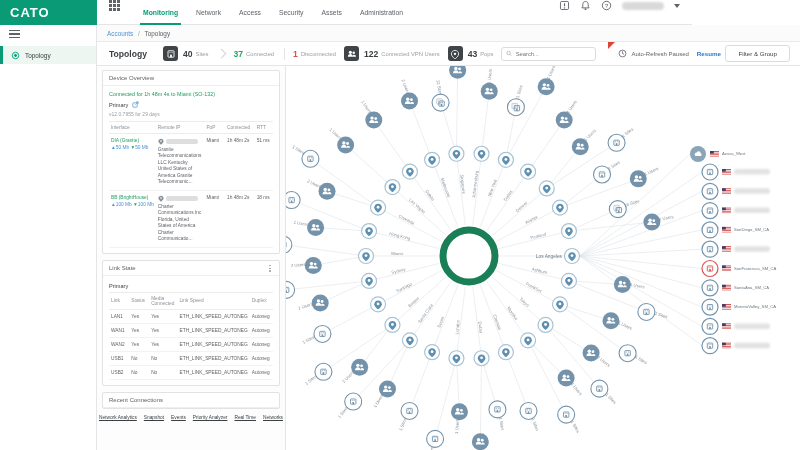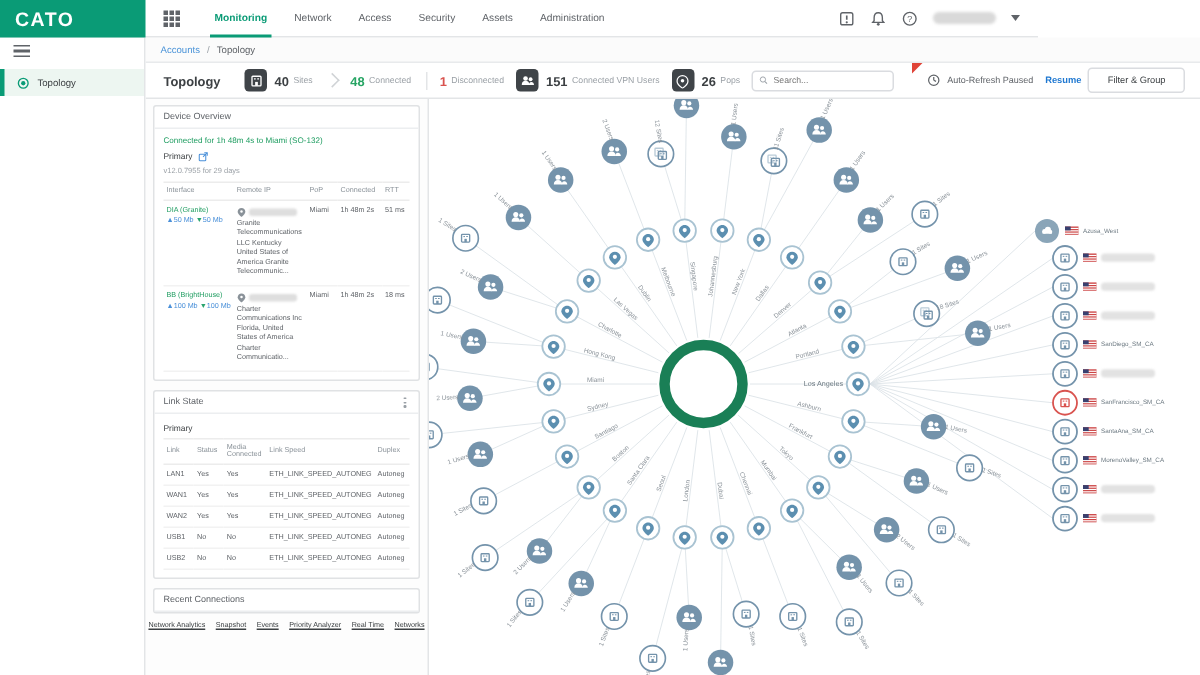--- a/index.html
+++ b/index.html
@@ -1,21 +1,21 @@
 <!DOCTYPE html>
 <html style="--green: #0a9b76;"><head>
 <meta charset="utf-8">
 <style>
   *{box-sizing:border-box;margin:0;padding:0}
   html,body{width:800px;height:450px;overflow:hidden;background:#fff;
     font-family:"Liberation Sans",sans-serif;color:#3c4043;position:relative}
 
   
   .topbar{position:absolute;left:0;top:0;width:692px;height:25px;background:#fff;
-    border-bottom:1px solid #e3e5e7;display:flex;align-items:center;z-index:6}
+    border-bottom:1px solid #e3e5e7;display:flex;align-items:flex-start;z-index:6}
   .logo{width:97px;height:25px;background:var(--green,#0a9b76);color:#fff;font-weight:bold;
     font-size:13px;display:flex;align-items:center;padding-left:10px;letter-spacing:1px}
   .apps{margin-left:12px;display:grid;grid-template-columns:repeat(3,3px);grid-gap:1px;cursor:pointer}
   .apps i{width:3px;height:3px;background:#5f6368;display:block}
   .nav{display:flex;height:25px;margin-left:14px}
   .nav-item{font-size:6.8px;color:#5f6368;padding:0 9px;display:flex;align-items:center;height:25px;
     position:relative;cursor:pointer;white-space:nowrap}
   .nav-item.active{color:var(--green,#0a9b76);font-weight:bold}
   .nav-item.active:after{content:"";position:absolute;left:6px;right:6px;bottom:0;height:2px;
     background:var(--green,#0a9b76)}
@@ -171,44 +171,44 @@
     <svg width="10" height="10" viewBox="-5 -5 10 10">
       <rect x="-3" y="-3.2" width="6" height="6.4" rx="0.6" fill="none" stroke="#fff" stroke-width="0.9"></rect>
       <rect x="-0.9" y="0.6" width="1.8" height="2.6" fill="#fff"></rect>
       <line x1="-1.7" y1="-1.4" x2="-0.5" y2="-1.4" stroke="#fff" stroke-width="0.8"></line>
       <line x1="0.5" y1="-1.4" x2="1.7" y2="-1.4" stroke="#fff" stroke-width="0.8"></line>
     </svg>
   </span>
   <span class="stat-num">40</span>
   <span class="stat-lbl">Sites</span>
   <span class="chev"></span>
-  <span class="stat-num green">48</span>
+  <span class="stat-num green">37</span>
   <span class="stat-lbl">Connected</span>
   <span class="vbar"></span>
   <span class="stat-num red">1</span>
   <span class="stat-lbl">Disconnected</span>
 
   <span class="chip">
     <svg width="10" height="10" viewBox="-5.5 -5.5 11 11">
       <circle cx="-1.8" cy="-1.8" r="1.7" fill="#fff"></circle>
         <circle cx="1.9" cy="-1.3" r="1.4" fill="#fff"></circle>
       <path d="M-4.6,2.9 C-4.6,0.9 -3.4,-0.1 -1.8,-0.1 C-0.2,-0.1 1,0.9 1,2.9 Z" fill="#fff"></path>
       <path d="M0.6,2.9 C0.8,1.4 1.6,0.7 2.4,0.8 C3.6,0.8 4.4,1.7 4.4,2.9 Z" fill="#fff"></path>
     </svg>
   </span>
-  <span class="stat-num">151</span>
+  <span class="stat-num">122</span>
   <span class="stat-lbl">Connected VPN Users</span>
 
   <span class="chip">
     <svg width="10" height="10" viewBox="-5 -5.5 10 11">
       <path d="M0,-4 C2.2,-4 4,-2.2 4,0 C4,2.6 0,5.4 0,5.4 C0,5.4 -4,2.6 -4,0 C-4,-2.2 -2.2,-4 0,-4 Z" fill="none" stroke="#fff" stroke-width="0.9"></path>
       <circle cx="0" cy="-0.2" r="1.3" fill="#fff"></circle>
     </svg>
   </span>
-  <span class="stat-num">26</span>
+  <span class="stat-num">43</span>
   <span class="stat-lbl">Pops</span>
 
   <span class="searchbox">
     <svg width="7" height="7" viewBox="-5 -5 10 10">
       <circle cx="-0.8" cy="-0.8" r="2.8" fill="none" stroke="#9aa0a6" stroke-width="1"></circle>
       <line x1="1.4" y1="1.4" x2="3.6" y2="3.6" stroke="#9aa0a6" stroke-width="1.1"></line>
     </svg>
     <input placeholder="Search..." style="">
   </span>
 

